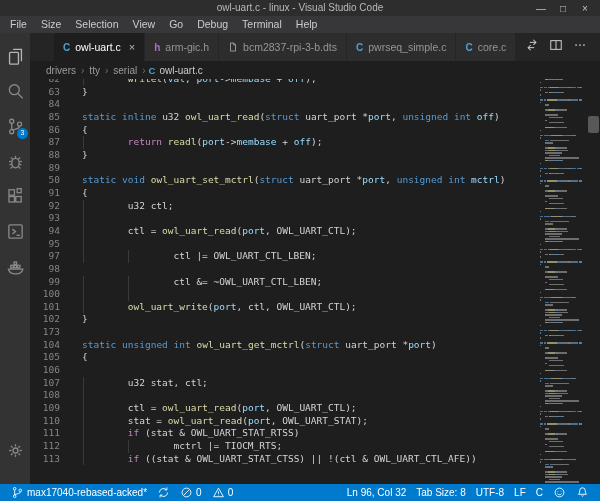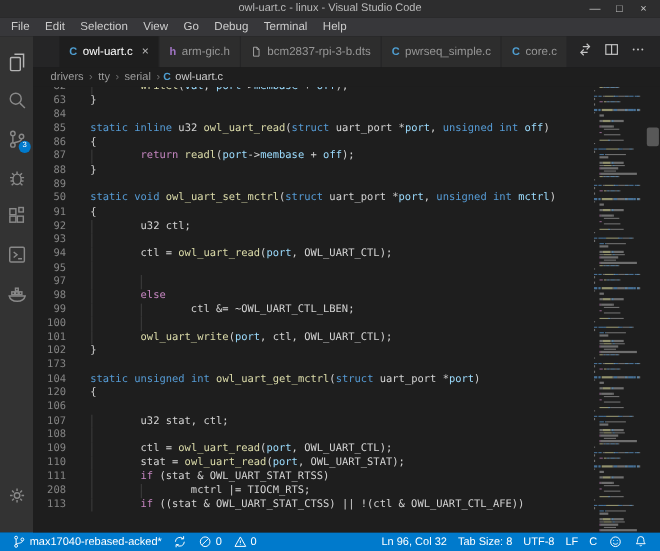--- a/index.html
+++ b/index.html
@@ -101,21 +101,21 @@
     <div class="title">owl-uart.c - linux - Visual Studio Code</div>
     <div class="win-controls">
         <span>—</span>
         <span>□</span>
         <span>×</span>
       </div>
   </div>
 
   <div class="menubar">
       <div class="menu-item">File</div>
-      <div class="menu-item">Edit</div>
+      <div class="menu-item">Size</div>
       <div class="menu-item">Selection</div>
       <div class="menu-item">View</div>
       <div class="menu-item">Go</div>
       <div class="menu-item">Debug</div>
       <div class="menu-item">Terminal</div>
       <div class="menu-item">Help</div>
     </div>
 
   <div class="main">
     <div class="activitybar">
@@ -323,26 +323,25 @@
               <span class="lc"><i class="guide" style="left: 0.5px;"></i><span class="tk-p">        </span><span class="tk-p">ctl = </span><span class="tk-f">owl_uart_read</span><span class="tk-p">(</span><span class="tk-v">port</span><span class="tk-p">, OWL_UART_CTL);</span></span>
             </div>
             <div class="line">
               <span class="ln">95</span>
               <span class="lnpad"></span>
               <span class="lc"><i class="guide" style="left: 0.5px;"></i></span>
             </div>
             <div class="line">
               <span class="ln">97</span>
               <span class="lnpad"></span>
-              <span class="lc"><i class="guide" style="left: 0.5px;"></i><i class="guide" style="left: 46.26px;"></i><span class="tk-p">                </span></span>
+              <span class="lc"><i class="guide" style="left: 0.5px;"></i><i class="guide" style="left: 46.26px;"></i><span class="tk-p">                </span><span class="tk-p">ctl |= OWL_UART_CTL_LBEN;</span></span>
             </div>
             <div class="line">
               <span class="ln">98</span>
               <span class="lnpad"></span>
-              <span class="lc"><i class="guide" style="left: 0.5px;"></i><span class="tk-p">        </span><span class="tk-c">else</span></span>
             </div>
             <div class="line">
               <span class="ln">99</span>
               <span class="lnpad"></span>
               <span class="lc"><i class="guide" style="left: 0.5px;"></i><i class="guide" style="left: 46.26px;"></i><span class="tk-p">                </span><span class="tk-p">ctl &amp;= ~OWL_UART_CTL_LBEN;</span></span>
             </div>
             <div class="line">
               <span class="ln">100</span>
               <span class="lnpad"></span>
               <span class="lc"><i class="guide" style="left: 0.5px;"></i><i class="guide" style="left: 46.26px;"></i></span>
@@ -361,21 +360,21 @@
               <span class="ln">173</span>
               <span class="lnpad"></span>
               <span class="lc"></span>
             </div>
             <div class="line">
               <span class="ln">104</span>
               <span class="lnpad"></span>
               <span class="lc"><span class="tk-k">static</span><span class="tk-p"> </span><span class="tk-k">unsigned</span><span class="tk-p"> </span><span class="tk-k">int</span><span class="tk-p"> </span><span class="tk-f">owl_uart_get_mctrl</span><span class="tk-p">(</span><span class="tk-k">struct</span><span class="tk-p"> uart_port *</span><span class="tk-v">port</span><span class="tk-p">)</span></span>
             </div>
             <div class="line">
-              <span class="ln">120</span>
+              <span class="ln">105</span>
               <span class="lnpad"></span>
               <span class="lc"><span class="tk-p">{</span></span>
             </div>
             <div class="line">
               <span class="ln">106</span>
               <span class="lnpad"></span>
             </div>
             <div class="line">
               <span class="ln">107</span>
               <span class="lnpad"></span>
@@ -395,21 +394,21 @@
               <span class="ln">110</span>
               <span class="lnpad"></span>
               <span class="lc"><i class="guide" style="left: 0.5px;"></i><span class="tk-p">        </span><span class="tk-p">stat = </span><span class="tk-f">owl_uart_read</span><span class="tk-p">(</span><span class="tk-v">port</span><span class="tk-p">, OWL_UART_STAT);</span></span>
             </div>
             <div class="line">
               <span class="ln">111</span>
               <span class="lnpad"></span>
               <span class="lc"><i class="guide" style="left: 0.5px;"></i><span class="tk-p">        </span><span class="tk-c">if</span><span class="tk-p"> (stat &amp; OWL_UART_STAT_RTSS)</span></span>
             </div>
             <div class="line">
-              <span class="ln">208</span>
+              <span class="ln">112</span>
               <span class="lnpad"></span>
               <span class="lc"><i class="guide" style="left: 0.5px;"></i><i class="guide" style="left: 46.26px;"></i><span class="tk-p">                </span><span class="tk-p">mctrl |= TIOCM_RTS;</span></span>
             </div>
             <div class="line">
               <span class="ln">113</span>
               <span class="lnpad"></span>
               <span class="lc"><i class="guide" style="left: 0.5px;"></i><span class="tk-p">        </span><span class="tk-c">if</span><span class="tk-p"> ((stat &amp; OWL_UART_STAT_CTSS) || !(ctl &amp; OWL_UART_CTL_AFE))</span></span>
             </div>
           </div>
         <div class="minimap">

